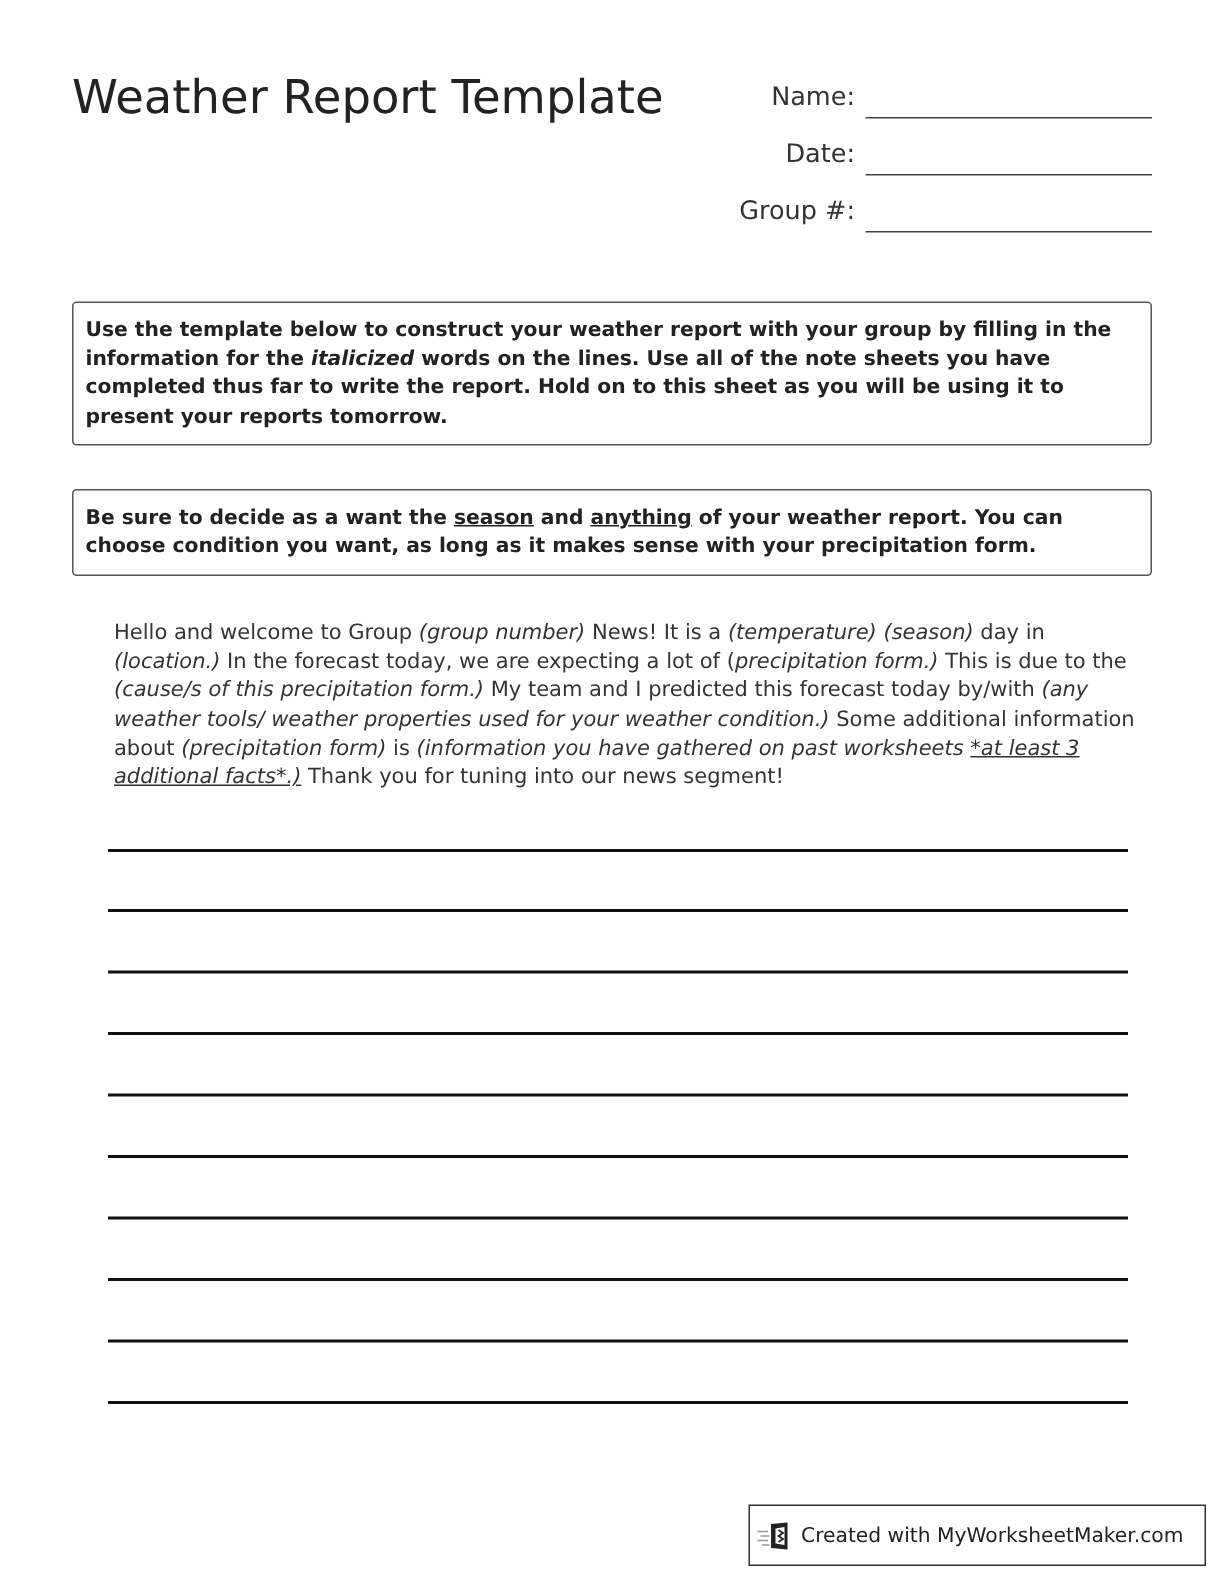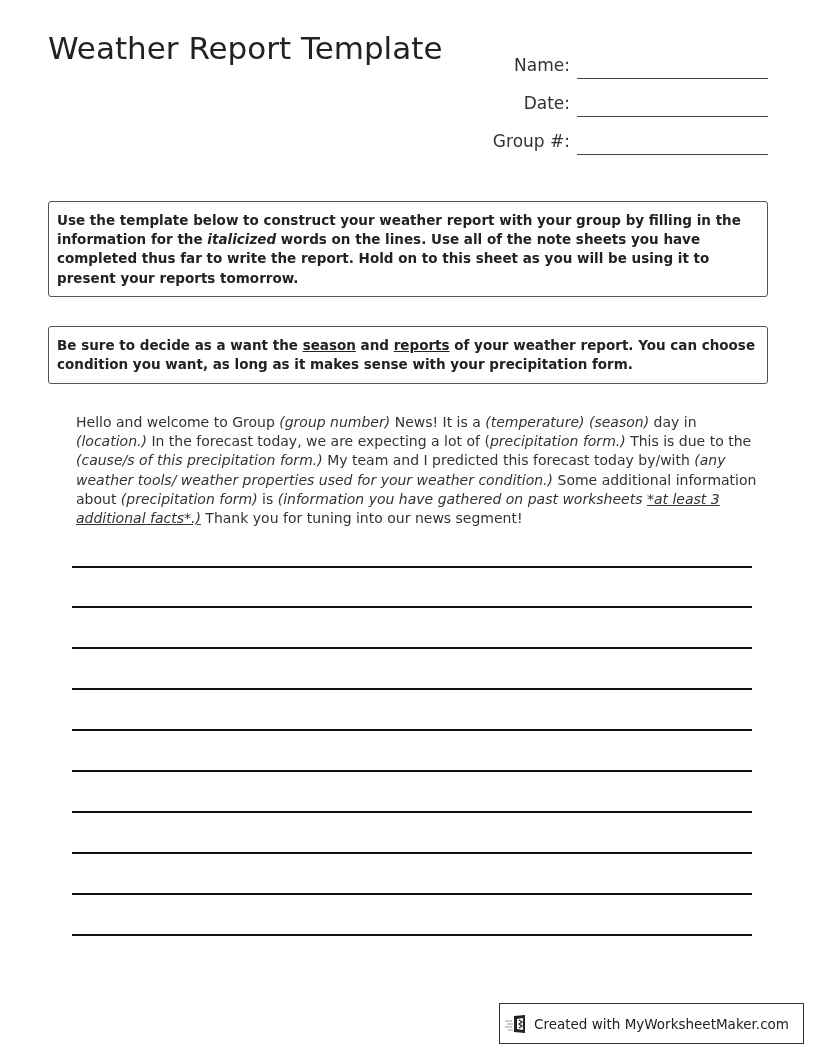--- a/index.html
+++ b/index.html
@@ -1,21 +1,21 @@
 <!DOCTYPE html>
 <html><head>
   <meta charset="utf-8">
   <style>
     html, body { margin: 0; padding: 0; background: #ffffff; }
     body {
       width: 816px; height: 1056px; position: relative; overflow: hidden;
       font-family: "DejaVu Sans", sans-serif; color: #222222;
     }
     .title {
-      position: absolute; left: 48px; top: 30px;
+      position: absolute; left: 48px; top: 47px;
       font-size: 31px; font-weight: normal; color: #222;
       letter-spacing: 0px; white-space: nowrap;
     }
     .field {
       position: absolute; left: 470px; width: 298px; height: 30px;
     }
     .field .label {
       position: absolute; right: 198px; bottom: 4px;
       font-size: 17px; color: #333; white-space: nowrap;
     }
@@ -66,21 +66,21 @@
 <div class="field" style="top:125px;">
   <span class="label">Group #:</span>
   <span class="line"></span>
 </div>
 
 <div class="box" style="top:201px; height:76px;">
   <span>Use the template below to construct your weather report with your group by filling in the information for the </span><em>italicized</em><span> words on the lines. Use all of the note sheets you have completed thus far to write the report. Hold on to this sheet as you will be using it to present your reports tomorrow.</span>
 </div>
 
 <div class="box" style="top:326px; height:38px;">
-  <span>Be sure to decide as a want the </span><u>season</u><span> and </span><u>reports</u><span> of your weather report. You can choose condition you want, as long as it makes sense with your precipitation form.</span>
+  <span>Be sure to decide as a want the </span><u>season</u><span> and </span><u>anything</u><span> of your weather report. You can choose condition you want, as long as it makes sense with your precipitation form.</span>
 </div>
 
 <div class="paragraph">
   <span>Hello and welcome to Group </span><em>(group number)</em><span> News! It is a </span><em>(temperature) (season)</em><span> day in </span><em>(location.)</em><span> In the forecast today, we are expecting a lot of (</span><em>precipitation form.)</em><span> This is due to the </span><em>(cause/s of this precipitation form.)</em><span> My team and I predicted this forecast today by/with </span><em>(any weather tools/ weather properties used for your weather condition.)</em><span> Some additional information about </span><em>(precipitation form)</em><span> is </span><em>(information you have gathered on past worksheets </em><em><u>*at least 3 additional facts*.)</u></em><span> Thank you for tuning into our news segment!</span>
 </div>
 
 <div class="writing-lines">
   <div class="wline" style="top:566px;"></div>
   <div class="wline" style="top:606px;"></div>
   <div class="wline" style="top:647px;"></div>

